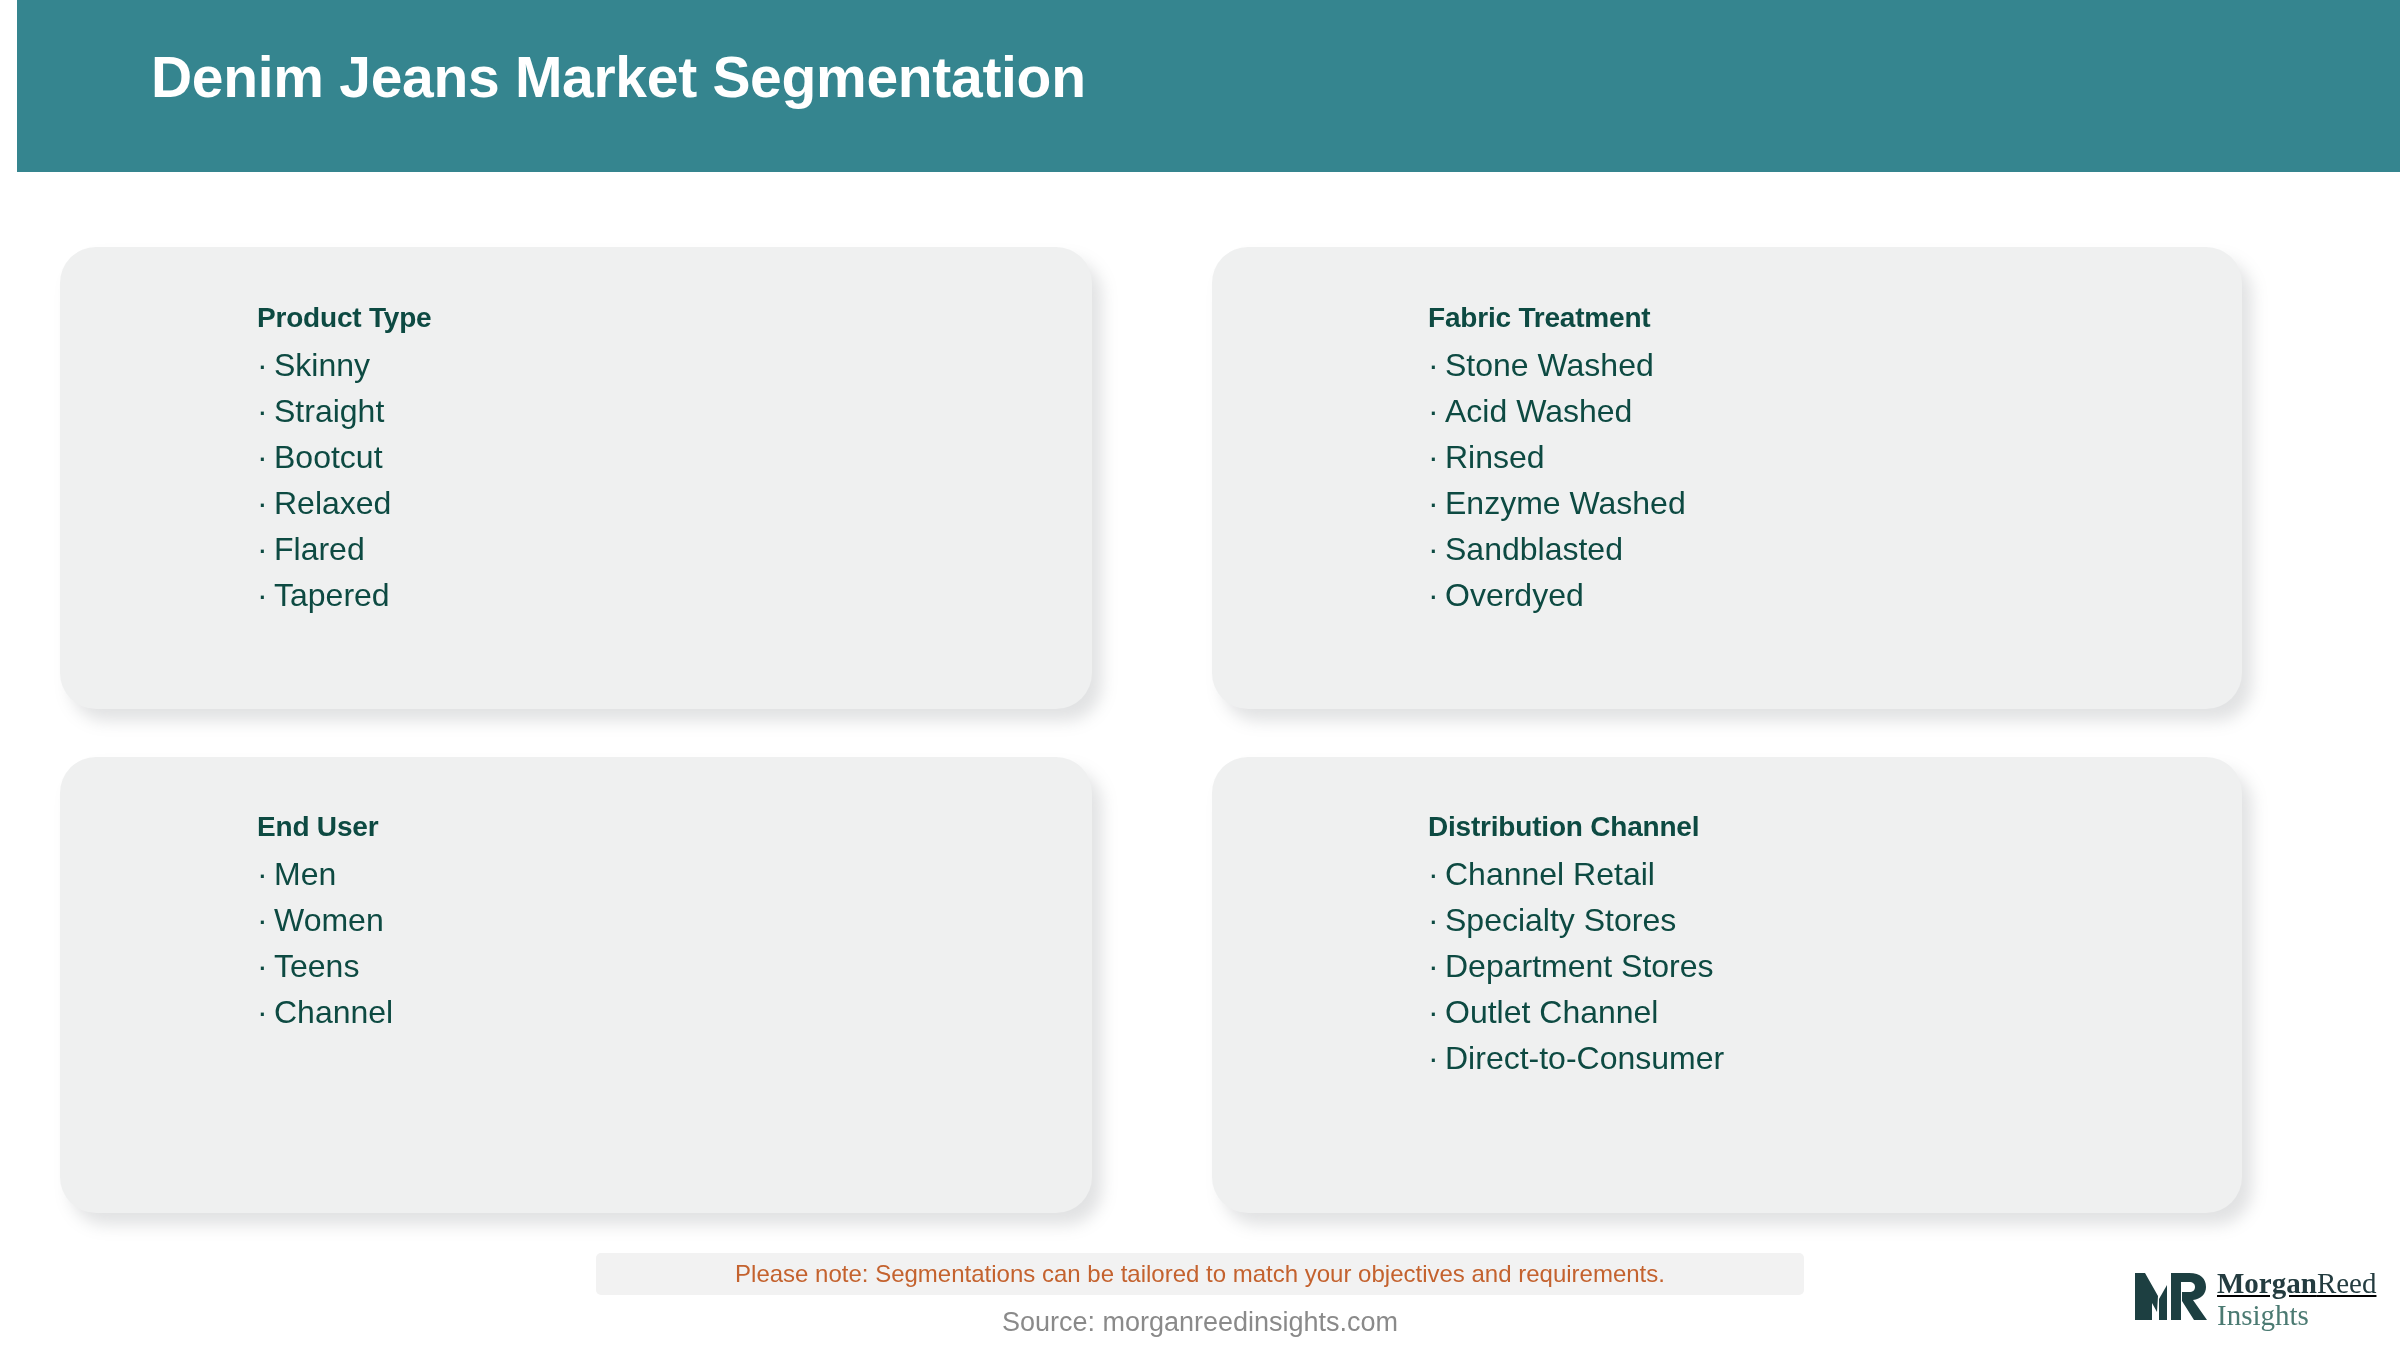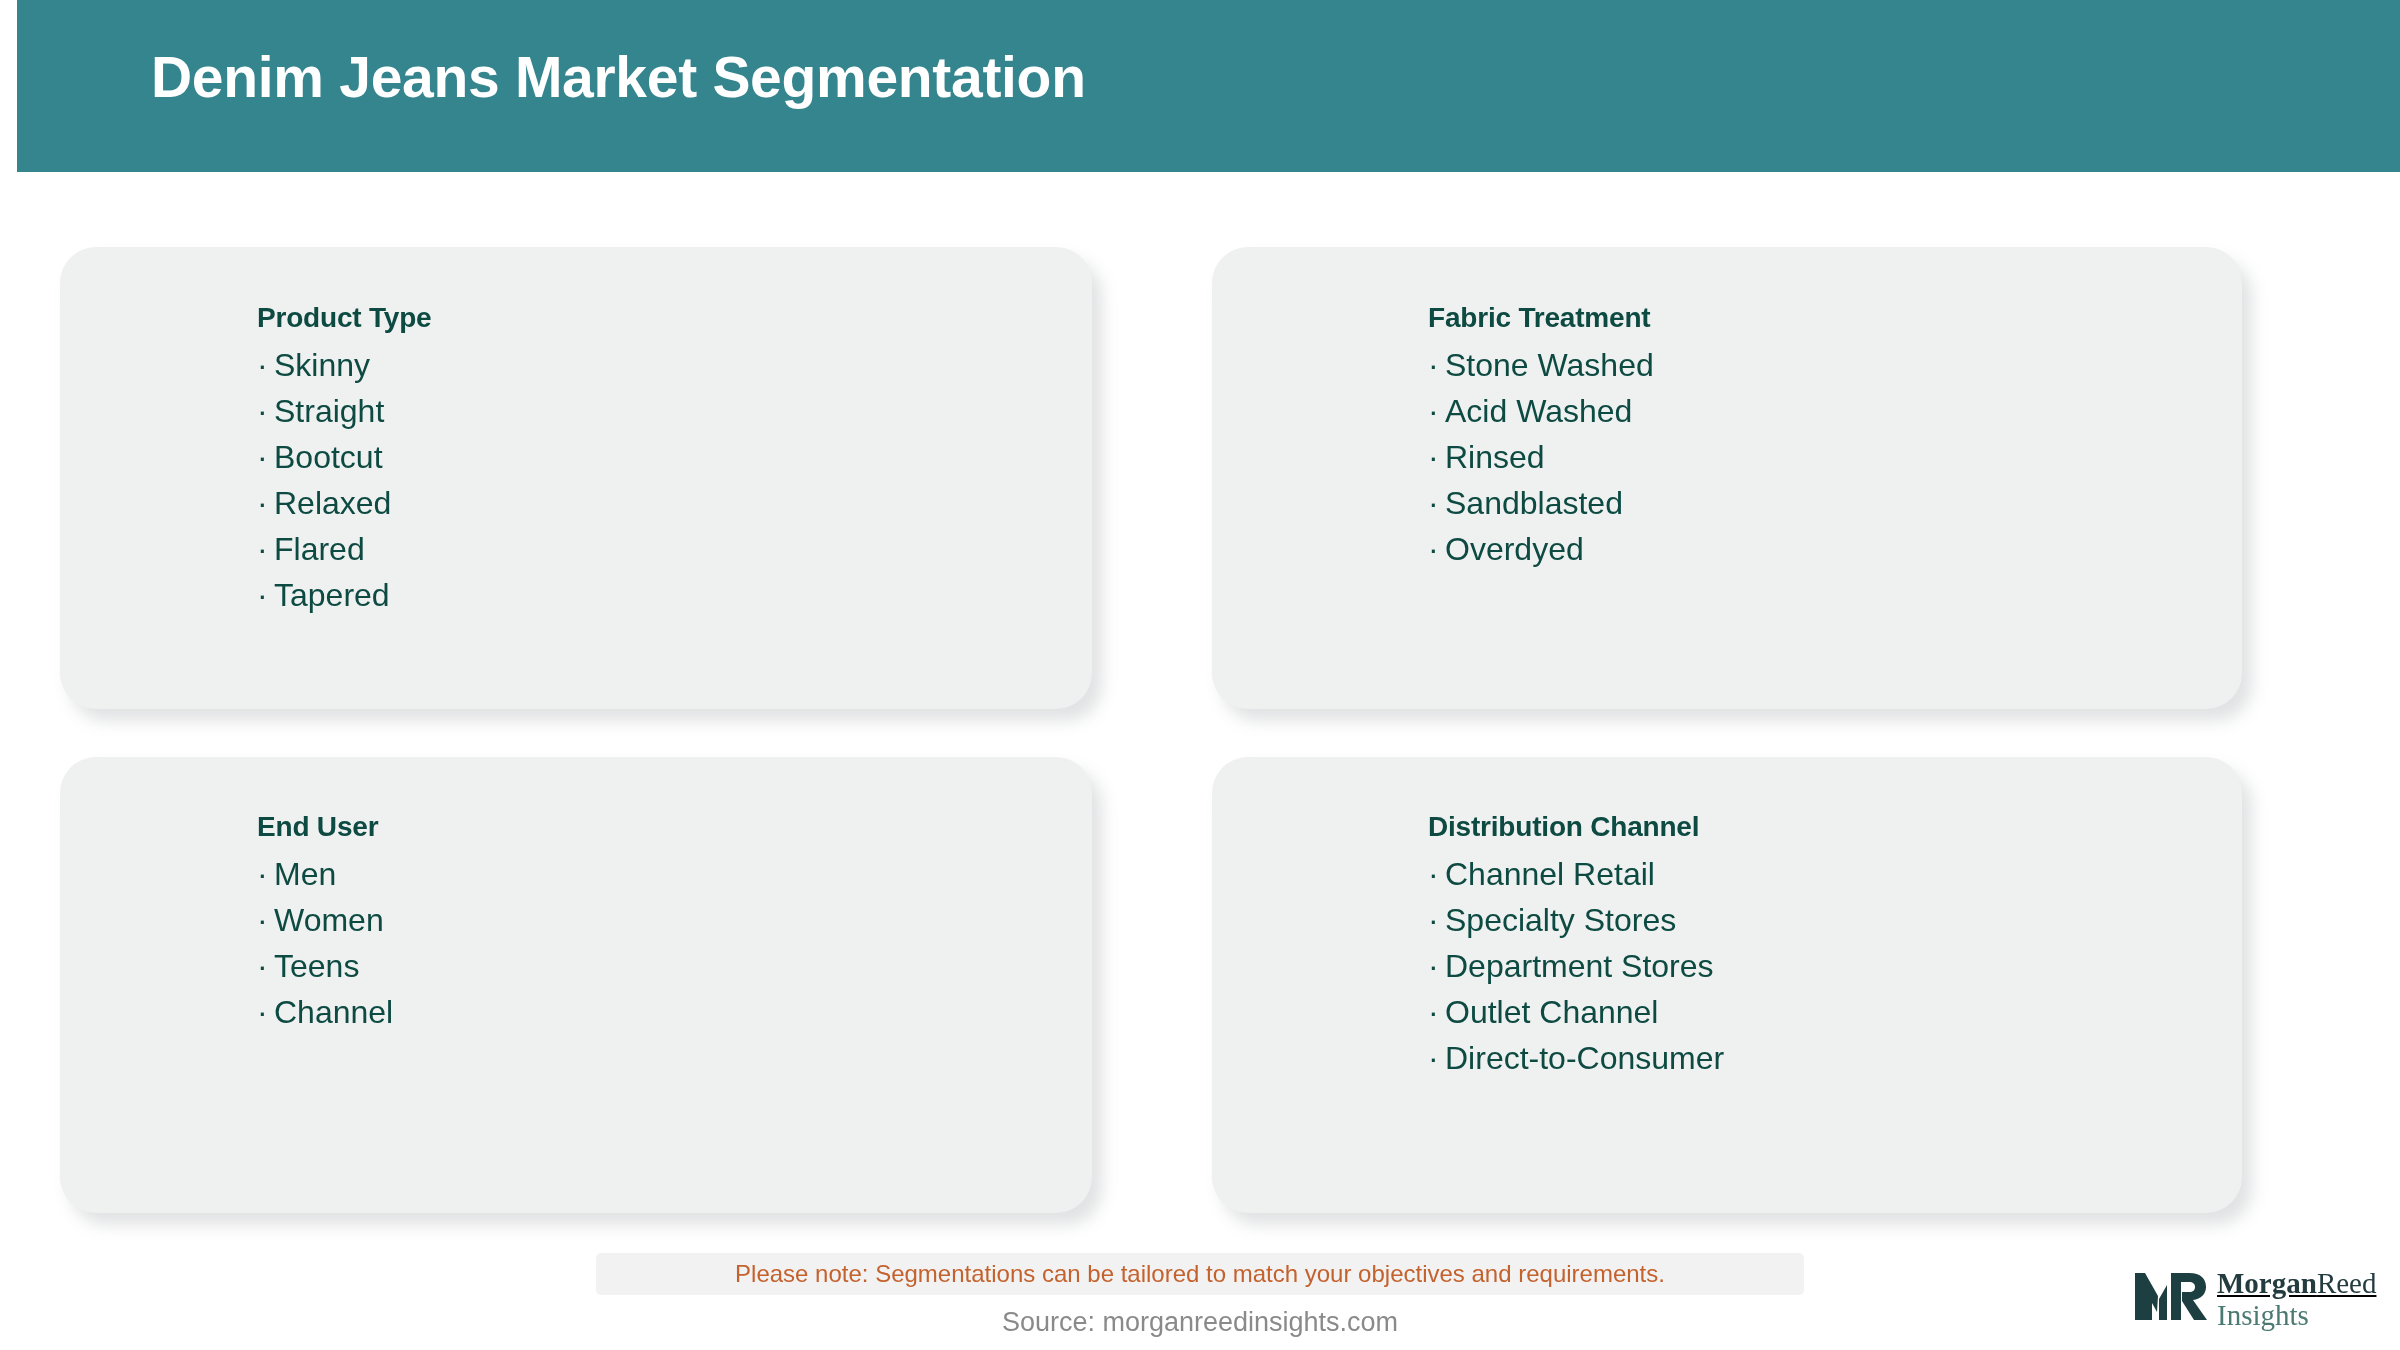--- a/index.html
+++ b/index.html
@@ -202,20 +202,21 @@
       </div>
     </div>
 
     <div class="card pos-1">
       <div class="card-body">
         <div class="card-title">Fabric Treatment</div>
         <ul class="card-list">
           <li><span class="bullet">·</span><span>Stone Washed</span></li>
           <li><span class="bullet">·</span><span>Acid Washed</span></li>
           <li><span class="bullet">·</span><span>Rinsed</span></li>
+          <li><span class="bullet">·</span><span>Enzyme Washed</span></li>
           <li><span class="bullet">·</span><span>Sandblasted</span></li>
           <li><span class="bullet">·</span><span>Overdyed</span></li>
         </ul>
       </div>
     </div>
 
     <div class="card pos-2">
       <div class="card-body">
         <div class="card-title">End User</div>
         <ul class="card-list">

